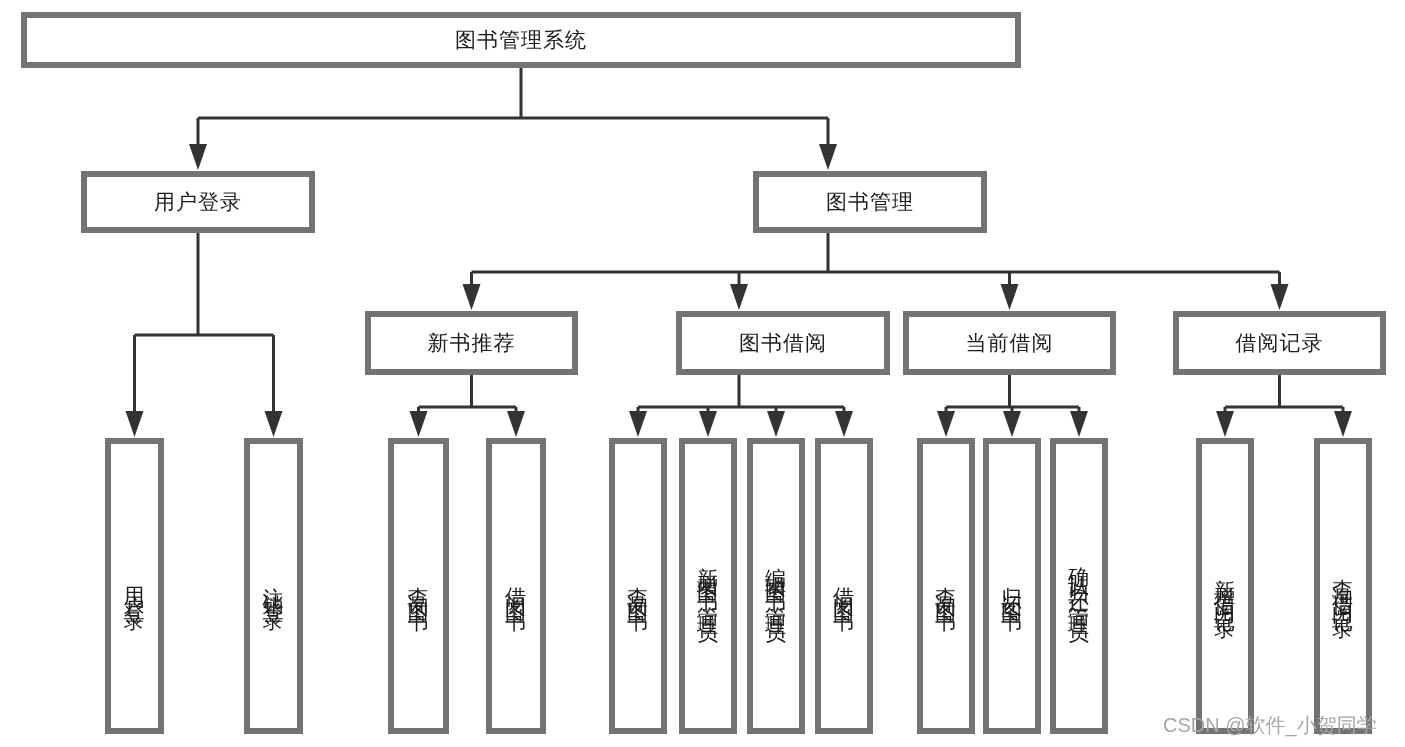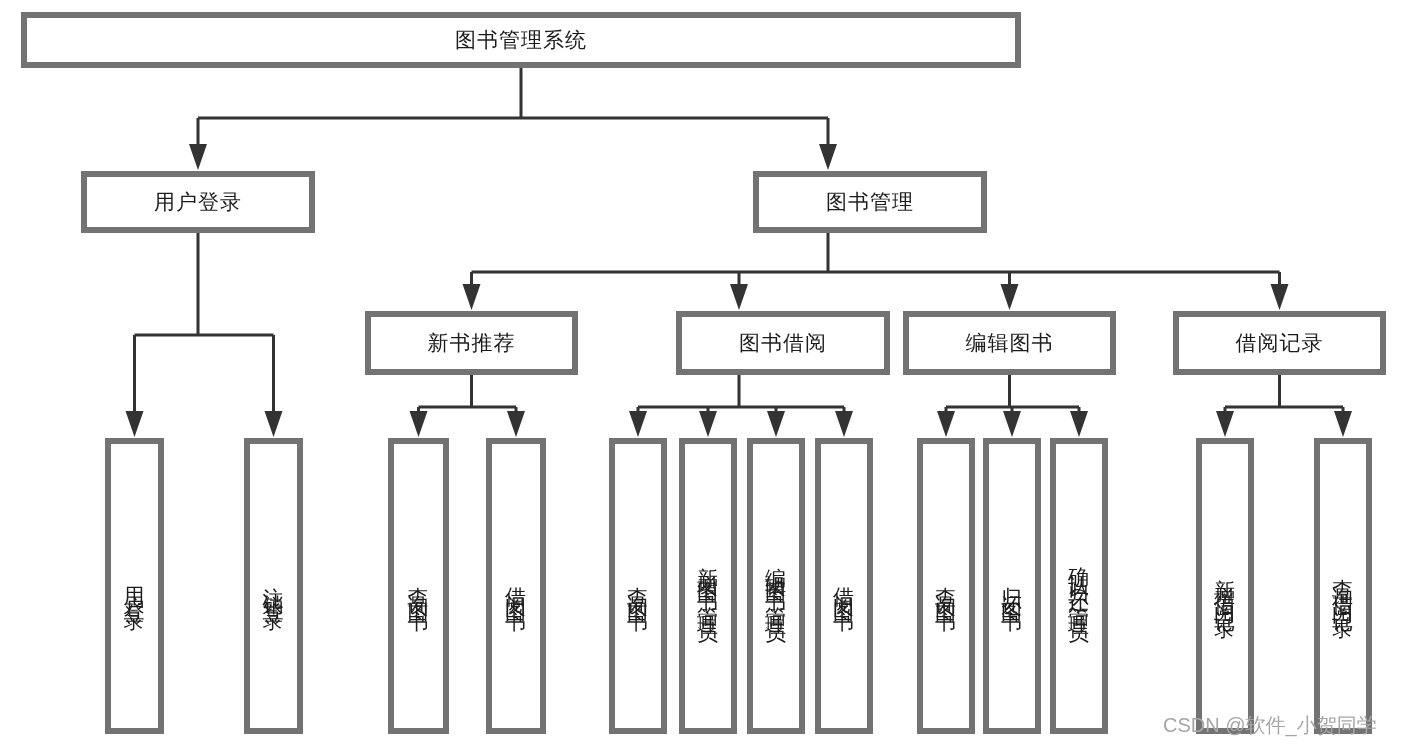--- a/index.html
+++ b/index.html
@@ -109,21 +109,21 @@
     </g>
   </svg>
 
   <div class="node hbox" style="left:21px; top:12px; width:1000px; height:56px;">图书管理系统</div>
 
   <div class="node hbox" style="left:81px; top:171px; width:234px; height:62px;">用户登录</div>
   <div class="node hbox" style="left:711px; top:171px; width:234px; height:62px;margin-left:42px;">图书管理</div>
 
   <div class="node hbox" style="left:365px; top:311px; width:213px; height:64px;font-family:Liberation Serif, serif;">新书推荐</div>
   <div class="node hbox" style="left:632px; top:311px; width:214px; height:64px;margin-left:44px;">图书借阅</div>
-  <div class="node hbox" style="left:903px; top:311px; width:213px; height:64px;">编辑图书</div>
+  <div class="node hbox" style="left:903px; top:311px; width:213px; height:64px;">当前借阅</div>
   <div class="node hbox" style="left:1173px; top:311px; width:213px; height:64px;">借阅记录</div>
 
   <div class="node vbox" style="left:105px; width:59px;">
     <span class="vtext">用户登录</span>
   </div>
   <div class="node vbox" style="left:244px; width:59px;">
     <span class="vtext">注销登录</span>
   </div>
 
   <div class="node vbox" style="left:388px; width:61px;">

